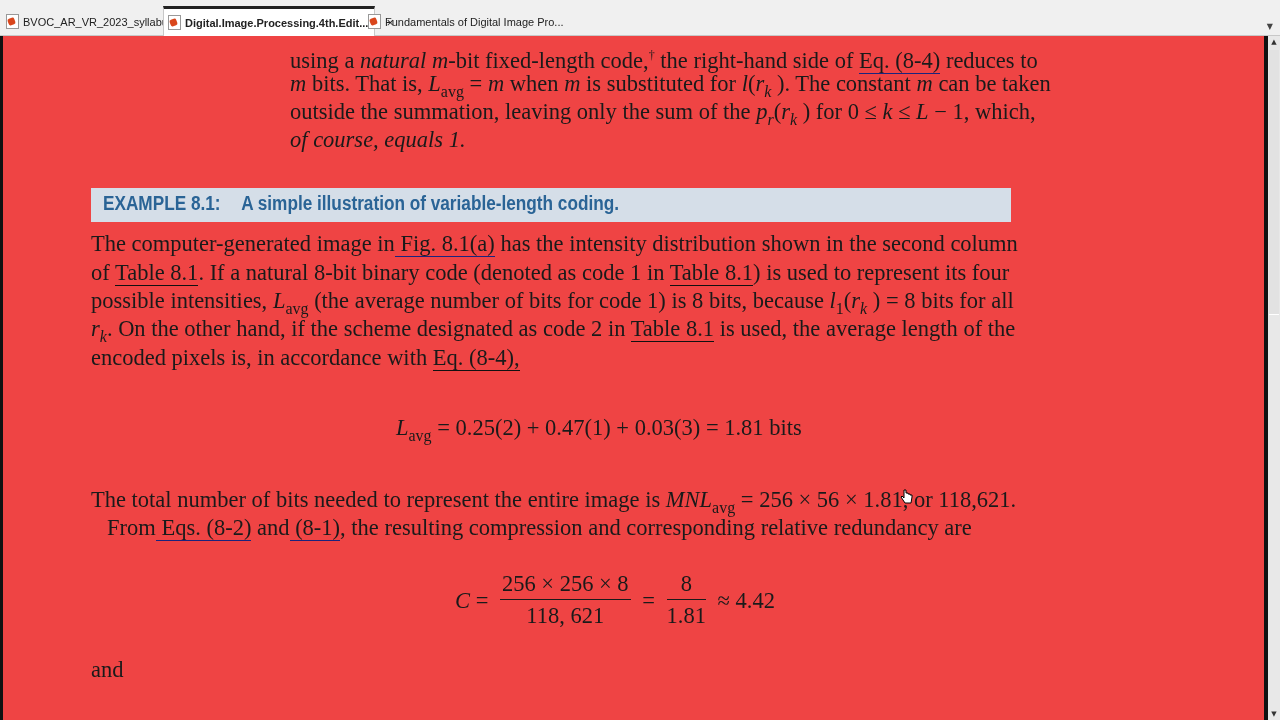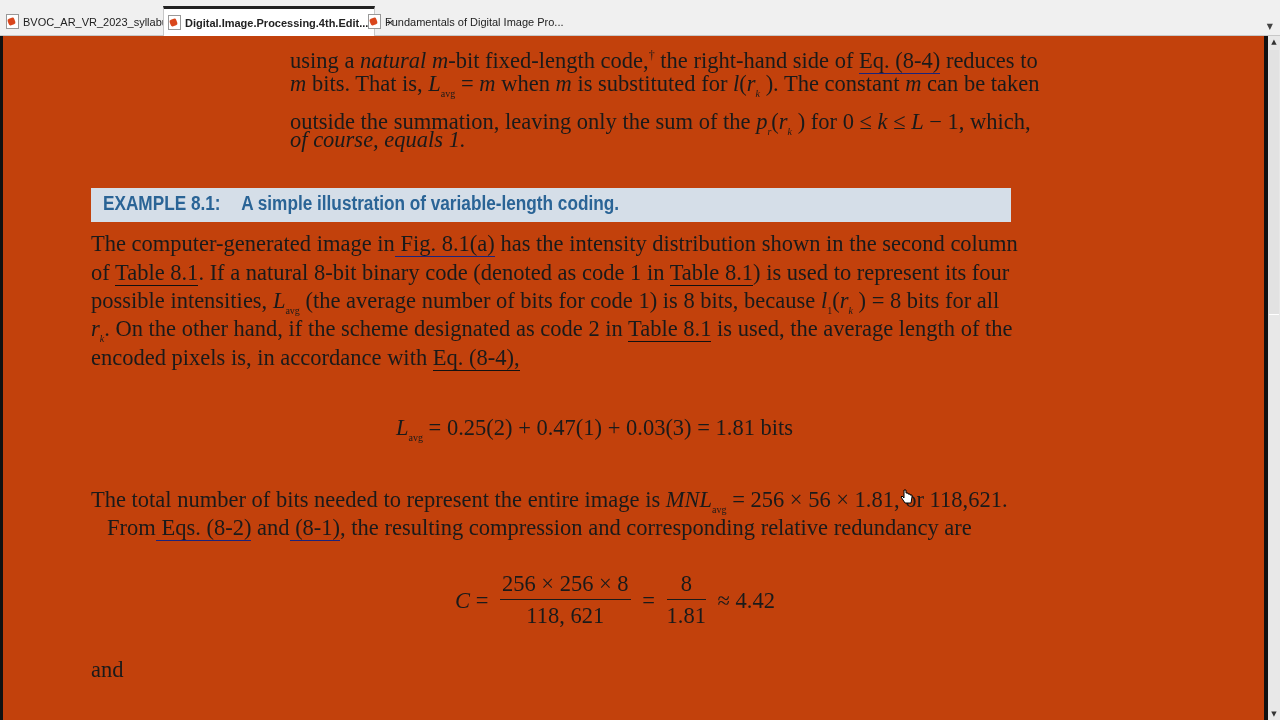--- a/index.html
+++ b/index.html
@@ -5,31 +5,31 @@
   html, body { margin:0; padding:0; }
   body { width:1280px; height:720px; overflow:hidden; background:#f0f0f0; position:relative; font-family:"Liberation Serif", serif; }
   .tabbar { position:absolute; left:0; top:0; width:1280px; height:35px; background:#f0f0f0; border-bottom:1px solid #c8c8c8; }
   .tab { position:absolute; top:8px; height:27px; display:flex; align-items:center; font-family:"Liberation Sans", sans-serif; font-size:11px; color:#222; box-sizing:border-box; padding-left:4px; white-space:nowrap; }
   .tab.active { background:#fff; border-top:3px solid #222; border-left:1px solid #c8c8c8; border-right:1px solid #c8c8c8; top:6px; height:30px; }
   .pdf-icon { width:11px; height:13px; background:#fff; border:1px solid #999; position:relative; margin-right:4px; flex:none; }
   .pdf-icon::after { content:""; position:absolute; left:1px; top:3px; width:7px; height:7px; background:#d9461c; transform:rotate(-20deg); border-radius:2px; }
   .tab-close { margin-left:18px; font-size:13px; color:#333; cursor:pointer; }
   .tab-menu-arrow { position:absolute; right:7px; top:22px; font-size:8px; color:#444; font-family:"DejaVu Sans", sans-serif; }
   .left-edge { position:absolute; left:0; top:36px; width:3px; height:684px; background:#111; }
-  .page { position:absolute; left:3px; top:36px; width:1261px; height:684px; background:#c2410c; overflow:hidden; }
+  .page { position:absolute; left:3px; top:36px; width:1261px; height:684px; background:#ef4444; overflow:hidden; }
   .right-edge { position:absolute; left:1264px; top:36px; width:4px; height:684px; background:#111; }
   .scrollbar { position:absolute; left:1268px; top:36px; width:12px; height:684px; background:#e8e8e8; }
   .scroll-up, .scroll-down { position:absolute; left:0; width:12px; height:12px; font-size:7px; text-align:center; line-height:12px; color:#333; font-family:"DejaVu Sans", sans-serif; }
   .scroll-up { top:0; } .scroll-down { bottom:0; }
   .scroll-thumb { position:absolute; left:1px; top:14px; width:10px; height:264px; background:#e2e2e2; border-bottom:1px solid #fff; }
   .txt { position:absolute; font-size:22.5px; color:#1a1a1a; white-space:nowrap; line-height:28px; }
   .u { border-bottom:1.5px solid #1a237e; }
   .ub { border-bottom:1.5px solid #111; }
   i { font-style:italic; }
-  sub { font-size:10px; vertical-align:-6px; line-height:0; }
+  sub { font-size:16px; vertical-align:-6px; line-height:0; }
   .ex-bar { position:absolute; left:88px; top:152px; width:920px; height:34px; background:#d5dee8; }
   .ex-title { position:absolute; left:12px; top:4px; font-family:"Liberation Sans Narrow","Liberation Sans", sans-serif; font-weight:bold; font-size:20px; color:#2a6496; transform:scaleX(0.86); transform-origin:left; white-space:nowrap; }
   .ex-title span + span { margin-left:24px; }
   .frac { display:inline-block; vertical-align:middle; text-align:center; margin:0 6px; }
   .frac .num { display:block; border-bottom:1.5px solid #1a1a1a; padding:0 2px; line-height:30px; }
   .frac .den { display:block; line-height:32px; }
   .cursor { position:absolute; left:897px; top:453px; width:14px; height:16px; }
 </style>
 </head>
 <body>
@@ -54,21 +54,21 @@
 <div class="left-edge"></div>
 
 <div class="page">
 
   <div class="txt" style="left:287px;top:5px;">
     <span>using a </span><i>natural</i> <i>m</i><span>-bit fixed-length code,</span><sup style="font-size:12px;">†</sup><span> the right-hand side of </span><span class="u">Eq. (8-4)</span><span> reduces to</span>
   </div>
   <div class="txt" style="left:287px;top:34px;">
     <i>m</i><span> bits. That is, </span><i>L</i><sub>avg</sub><span> = </span><i>m</i><span> when </span><i>m</i><span> is substituted for </span><i>l</i><span>(</span><i>r</i><sub><i>k</i></sub><span> ). The constant </span><i>m</i><span> can be taken</span>
   </div>
-  <div class="txt" style="left:287px;top:72px;">
+  <div class="txt" style="left:287px;top:62px;">
     <span>outside the summation, leaving only the sum of the </span><i>p</i><sub><i>r</i></sub><span>(</span><i>r</i><sub><i>k</i></sub><span> ) for 0 ≤ </span><i>k</i><span> ≤ </span><i>L</i><span> − 1, which,</span>
   </div>
   <div class="txt" style="left:287px;top:90px;font-style:italic;">of course, equals 1.</div>
 
   <div class="ex-bar">
     <div class="ex-title">
       <span>EXAMPLE 8.1:</span><span>A simple illustration of variable-length coding.</span>
     </div>
   </div>
 

